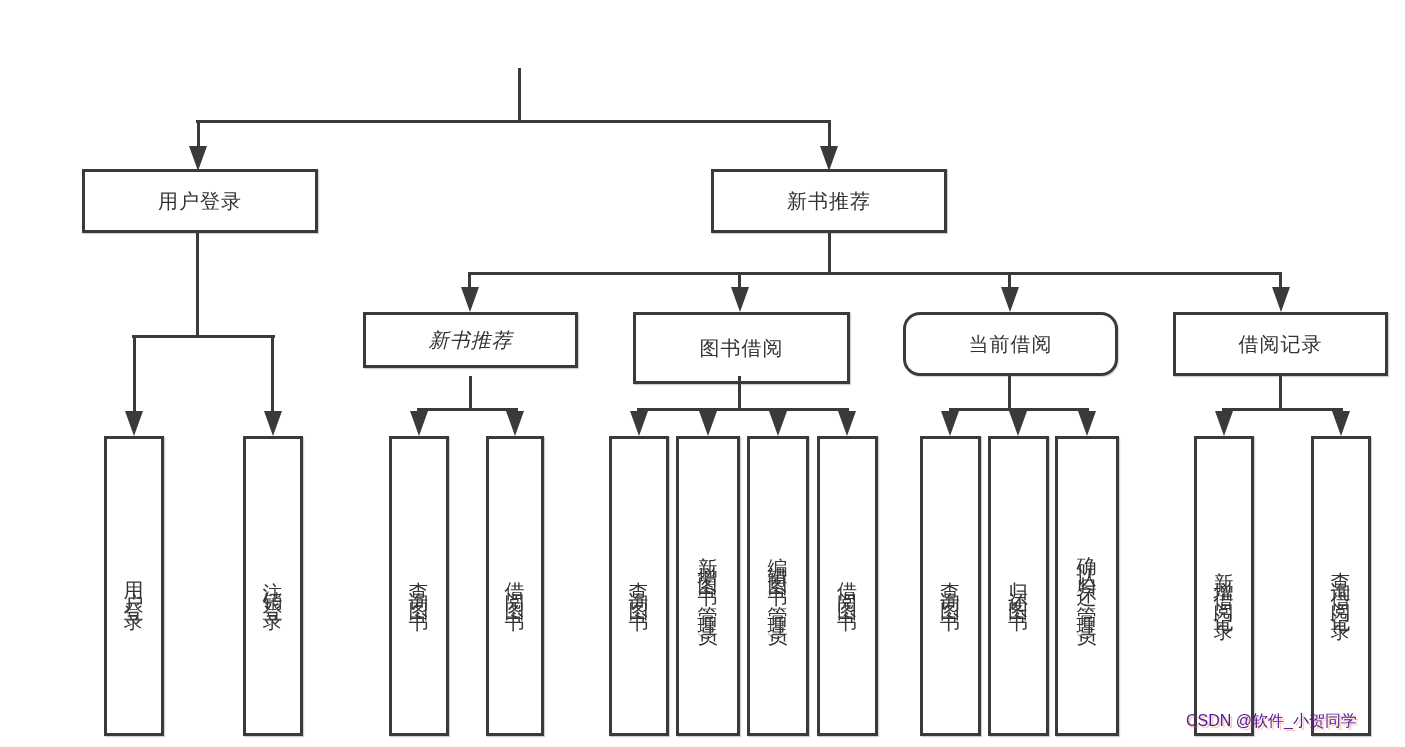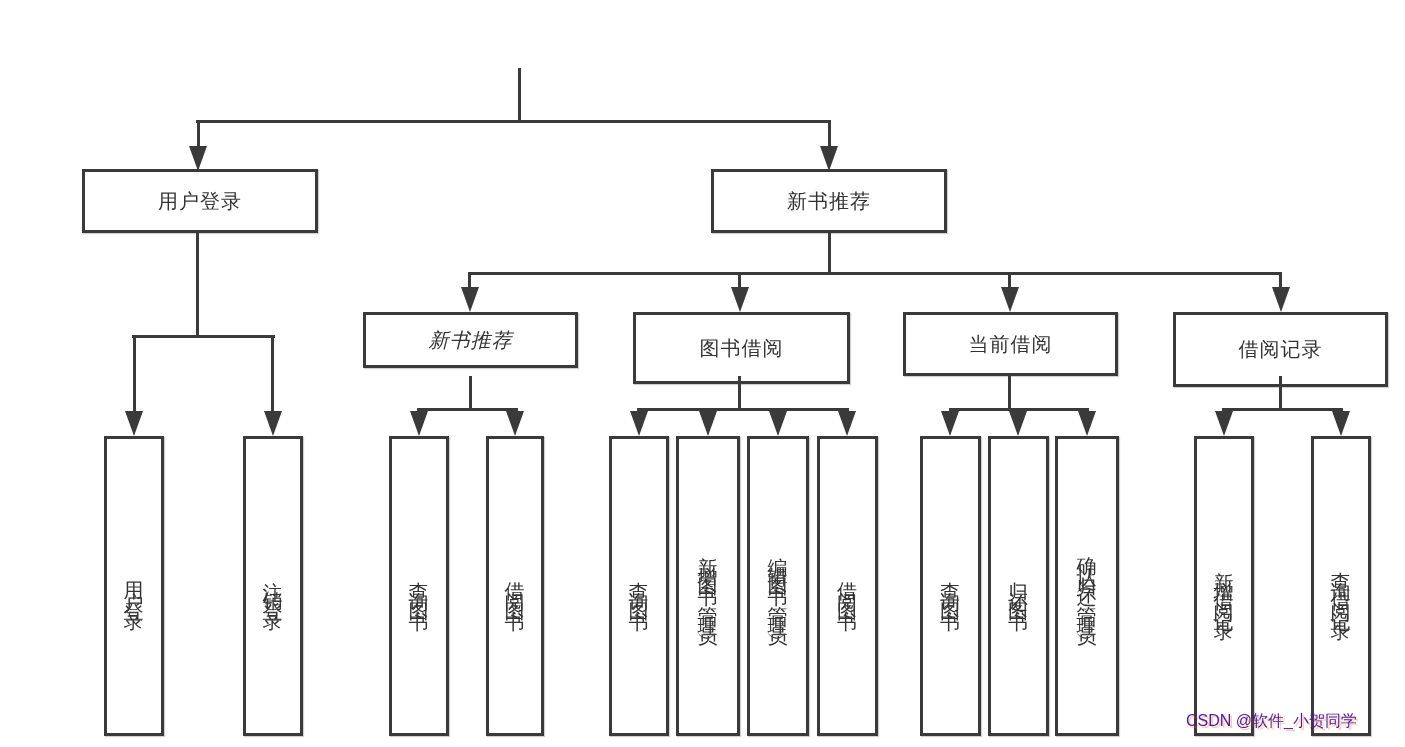--- a/index.html
+++ b/index.html
@@ -57,23 +57,23 @@
 
 
   <div class="hbox" style="left:82px;top:169px;width:236px;height:64px;">用户登录</div>
 
   <div class="hbox" style="left:711px;top:169px;width:236px;height:64px;">新书推荐</div>
 
   <div class="hbox" style="left:363px;top:312px;width:215px;height:56px;font-style:italic;">新书推荐</div>
 
   <div class="hbox" style="left:633px;top:312px;width:217px;height:72px;">图书借阅</div>
 
-  <div class="hbox" style="left:903px;top:312px;width:215px;height:64px;">当前借阅</div>
+  <div class="hbox" style="left:903px;top:312px;width:215px;height:64px;border-radius:17px;">当前借阅</div>
 
-  <div class="hbox" style="left:1173px;top:312px;width:215px;height:75px;">借阅记录</div>
+  <div class="hbox" style="left:1173px;top:312px;width:215px;height:64px;">借阅记录</div>
 
   <div class="vbox" style="left:104px;top:436px;width:60px;height:300px;">
     <span>用户登录</span>
   </div>
 
   <div class="vbox" style="left:243px;top:436px;width:60px;height:300px;">
     <span>注销登录</span>
   </div>
 
   <div class="vbox" style="left:389px;top:436px;width:60px;height:300px;">

